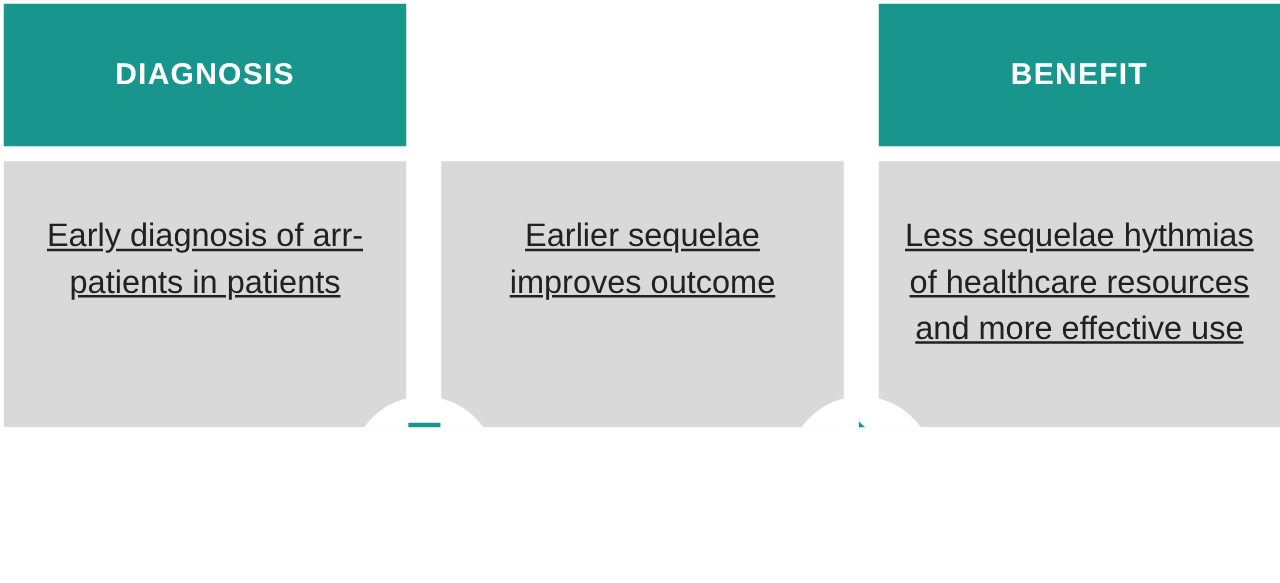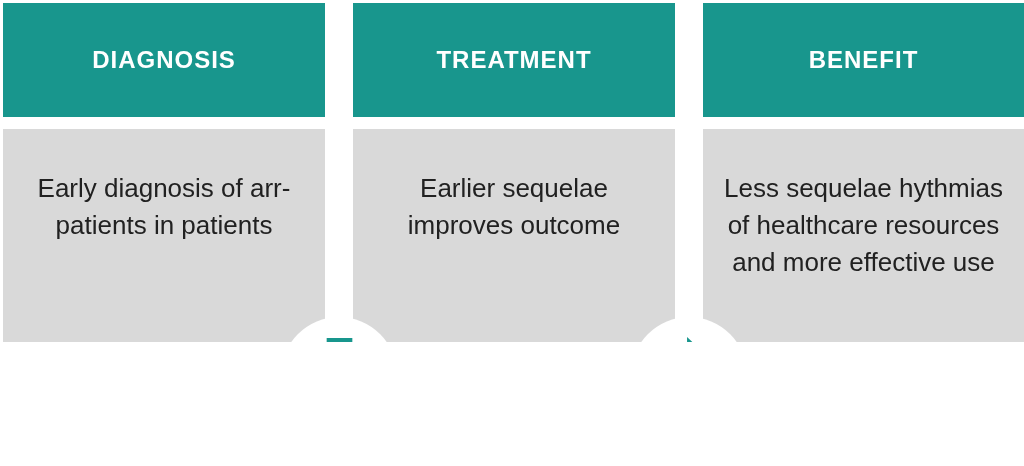--- a/index.html
+++ b/index.html
@@ -49,20 +49,21 @@
     bottom: 0;
     background: #d9d9d9;
   }
   .body-text {
     margin: 0;
     padding-top: 41px;
     text-align: center;
     color: #212121;
     font-size: 26px;
     line-height: 37px;
+    text-decoration: underline;
   }
   .body-text .line { display: block; }
 
   .connector-circle {
     position: absolute;
     top: 317px;
     width: 116px;
     height: 116px;
     border-radius: 50%;
     background: #ffffff;
@@ -86,23 +87,20 @@
     </div>
     <div class="panel">
       <p class="body-text">
         <span class="line">Early diagnosis of arr-</span>
         <span class="line">patients in patients</span>
       </p>
     </div>
   </div>
 
   <div class="column col-2">
-    <div class="header">
-      <span class="header-title">TREATMENT</span>
-    </div>
     <div class="panel">
       <p class="body-text">
         <span class="line">Earlier sequelae</span>
         <span class="line">improves outcome</span>
       </p>
     </div>
   </div>
 
   <div class="column col-3">
     <div class="header">

